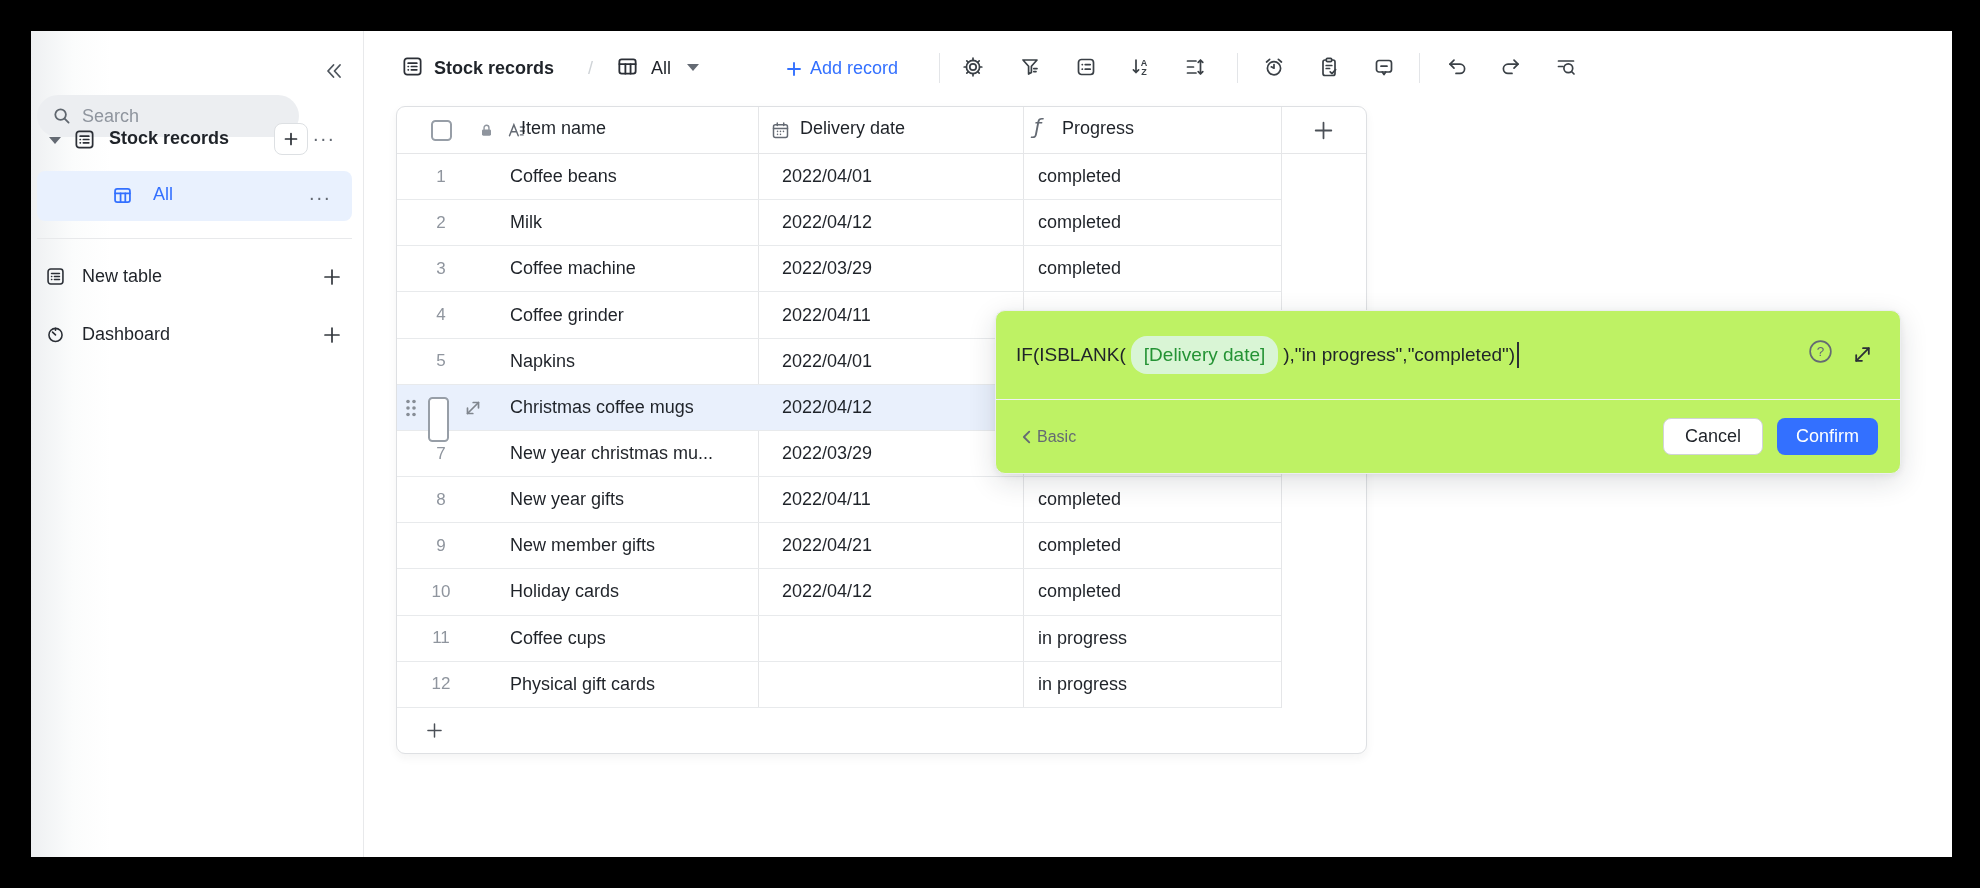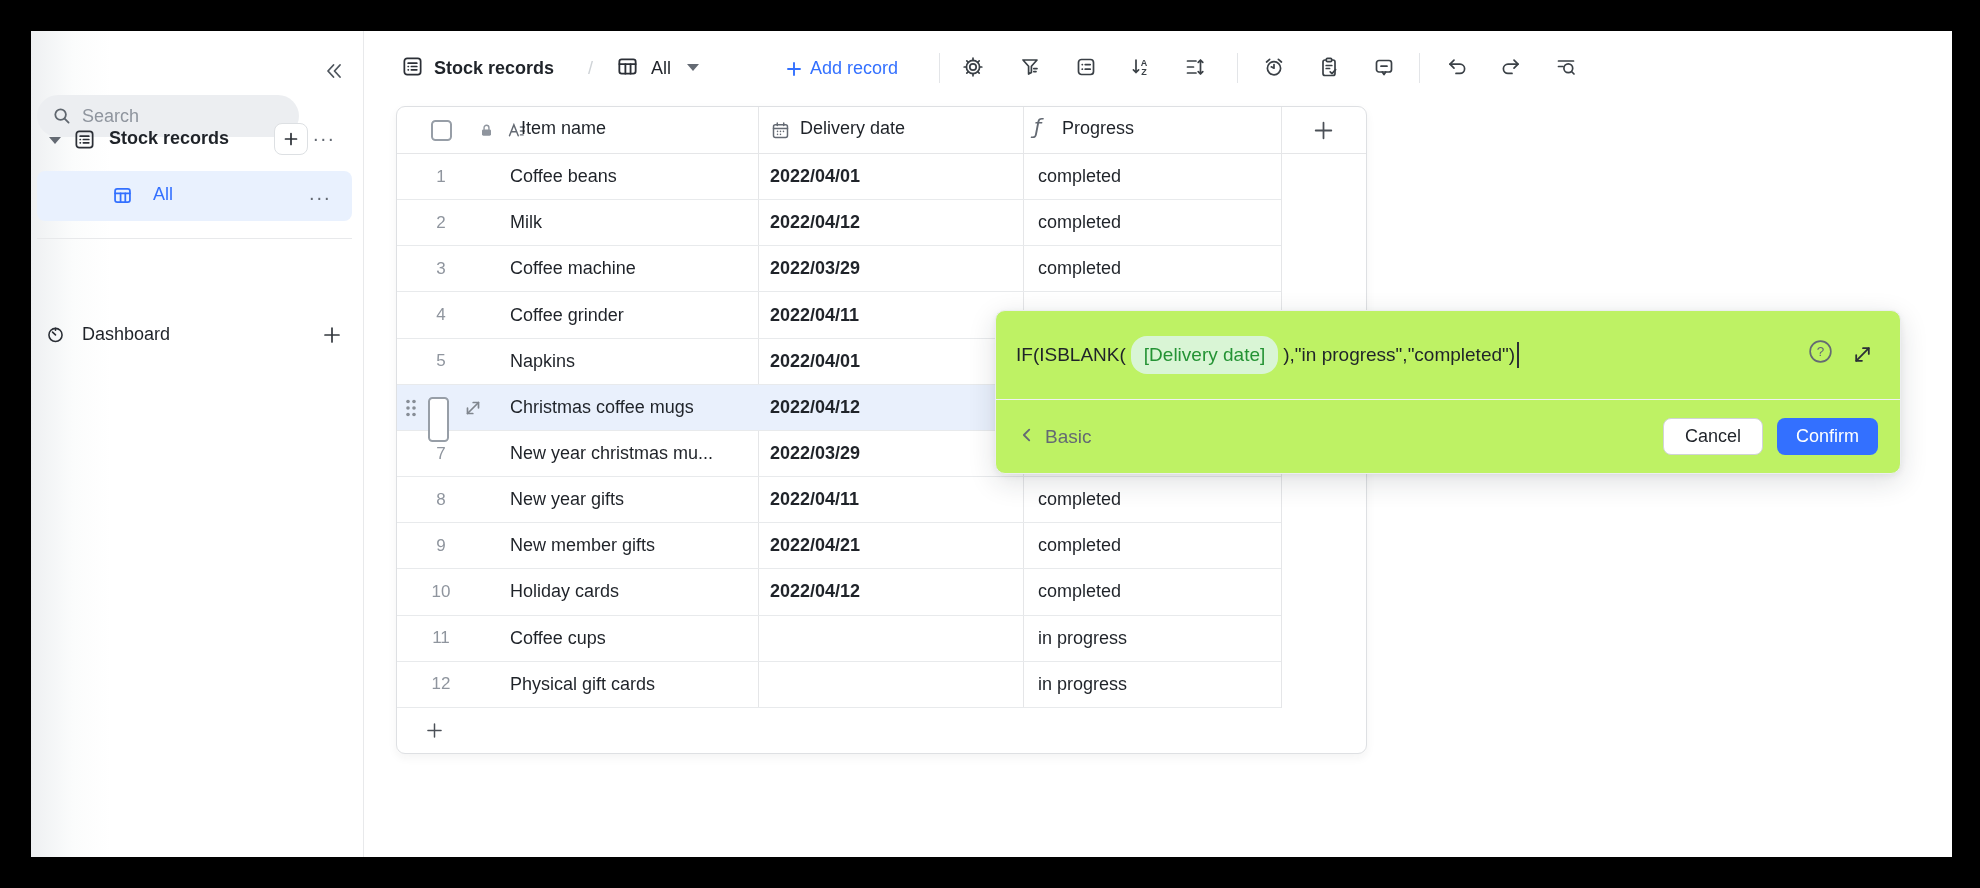--- a/index.html
+++ b/index.html
@@ -37,34 +37,34 @@
   
   .card{position:absolute;left:32px;top:75px;width:971px;height:648px;border:1px solid #dee0e3;border-radius:9px;background:#fff;box-sizing:border-box;box-shadow:0 4px 10px rgba(31,35,41,.05);overflow:hidden;}
   .ghead{position:absolute;left:0;top:0;width:100%;height:47px;border-bottom:1px solid #e5e6e8;box-sizing:border-box;}
   .vline{position:absolute;top:0;width:1px;height:601px;background:#e5e6e8;}
   .hlabel{position:absolute;top:11px;font-size:18px;color:#1f2329;font-weight:500;}
   .chk{width:21px;height:21px;border:2px solid #979ea7;border-radius:4.5px;box-sizing:border-box;background:#fff;}
   .gbody{position:absolute;left:0;top:47px;width:884px;}
   .trow{position:relative;display:flex;height:46.17px;box-sizing:border-box;border-bottom:1px solid #e8eaec;align-items:center;font-size:18px;}
   .cnum{width:88px;text-align:center;color:#8f959e;font-size:17px;flex:none;}
   .citem{width:273px;padding-left:25px;box-sizing:border-box;flex:none;white-space:nowrap;overflow:hidden;}
-  .cdate{width:265px;padding-left:12px;box-sizing:border-box;flex:none;font-weight:bold;}
+  .cdate{width:265px;padding-left:24px;box-sizing:border-box;flex:none;}
   .cprog{width:258px;padding-left:15px;box-sizing:border-box;flex:none;}
   .trow.sel{background:#e9f0fc;}
   .trow.sel .rowctl{position:absolute;top:0;height:100%;}
   .addrow{position:absolute;left:0;top:601px;width:100%;height:46px;}
   .addrow .plus{position:absolute;left:27px;top:12px;}
   
   .popup{position:absolute;left:631px;top:279px;width:906px;height:164px;background:#bef264;border:1px solid #eceef0;border-radius:10px;box-sizing:border-box;box-shadow:0 8px 28px rgba(31,35,41,.14),0 2px 6px rgba(31,35,41,.06);z-index:5;}
   .frow{position:relative;height:89px;border-bottom:1px solid #eff1f3;display:flex;align-items:center;padding:0 20px;box-sizing:border-box;font-size:19px;color:#1f2329;}
   .token{background:#d9f5d5;color:#249334;border-radius:16px;padding:8px 13px;margin:0 5px;font-size:19px;}
   .caret{width:2px;height:26px;background:#2b2f36;margin-left:2px;}
   .fic{position:absolute;}
   .ffoot{display:flex;align-items:center;height:73px;padding:0 22px;box-sizing:border-box;}
-  .back{display:flex;align-items:flex-start;gap:9px;color:#646a73;font-size:19px;cursor:pointer;}
+  .back{display:flex;align-items:flex-start;gap:1px;color:#646a73;font-size:16px;cursor:pointer;}
   .fspace{flex:1;}
   .btn{height:37px;border-radius:8px;font-size:18px;display:flex;align-items:center;box-sizing:border-box;cursor:pointer;}
   .btn.cancel{border:1px solid #d0d3d6;background:#fff;color:#1f2329;padding:0 21px;}
   .btn.confirm{background:#3370ff;color:#fff;padding:0 19px;margin-left:14px;}
   svg{display:block;}
 </style>
 </head>
 <body>
 
 <div class="app">
@@ -112,20 +112,36 @@
             <path d="M3.5 9.5 h17"></path>
             <path d="M9.8 9.5 V19.5 M15.2 9.5 V19.5"></path>
           </svg>
       </span>
       <span class="lbl">All</span>
       <span class="more">...</span>
     </div>
 
     <div class="sdivider"></div>
 
+    <div class="navrow nav1">
+      <span class="ic">
+        <svg width="21" height="21" viewBox="0 0 24 24" fill="none" stroke="#2b2f36" stroke-width="1.8" stroke-linecap="round">
+            <rect x="3.5" y="3.5" width="17" height="17" rx="3"></rect>
+            <path d="M7.5 8.5 h9"></path>
+            <path d="M7.5 12 h.2 M10.8 12 h5.7"></path>
+            <path d="M7.5 15.5 h.2 M10.8 15.5 h5.7"></path>
+          </svg>
+      </span>
+      <span class="lbl">New table</span>
+      <span class="plus">
+        <svg width="22" height="22" viewBox="0 0 22 22" fill="none" stroke="#33383e" stroke-width="1.7" stroke-linecap="round">
+            <path d="M11 4 V18 M4 11 H18"></path>
+          </svg>
+      </span>
+    </div>
 
     <div class="navrow nav2">
       <span class="ic">
         <svg width="21" height="21" viewBox="0 0 24 24" fill="none" stroke="#2b2f36" stroke-width="1.8" stroke-linecap="round">
             <circle cx="12" cy="12.5" r="7.5"></circle>
             <path d="M12 12.5 L8.6 9.3"></path>
             <path d="M12 5 V7"></path>
           </svg>
       </span>
       <span class="lbl">Dashboard</span>

